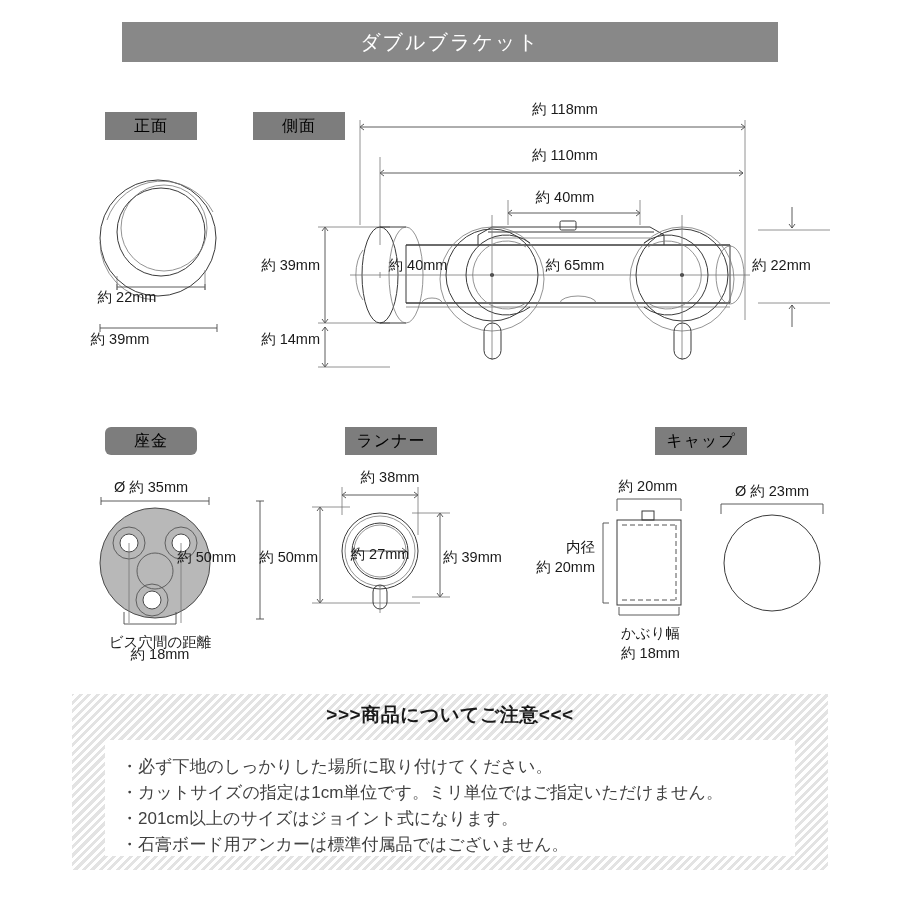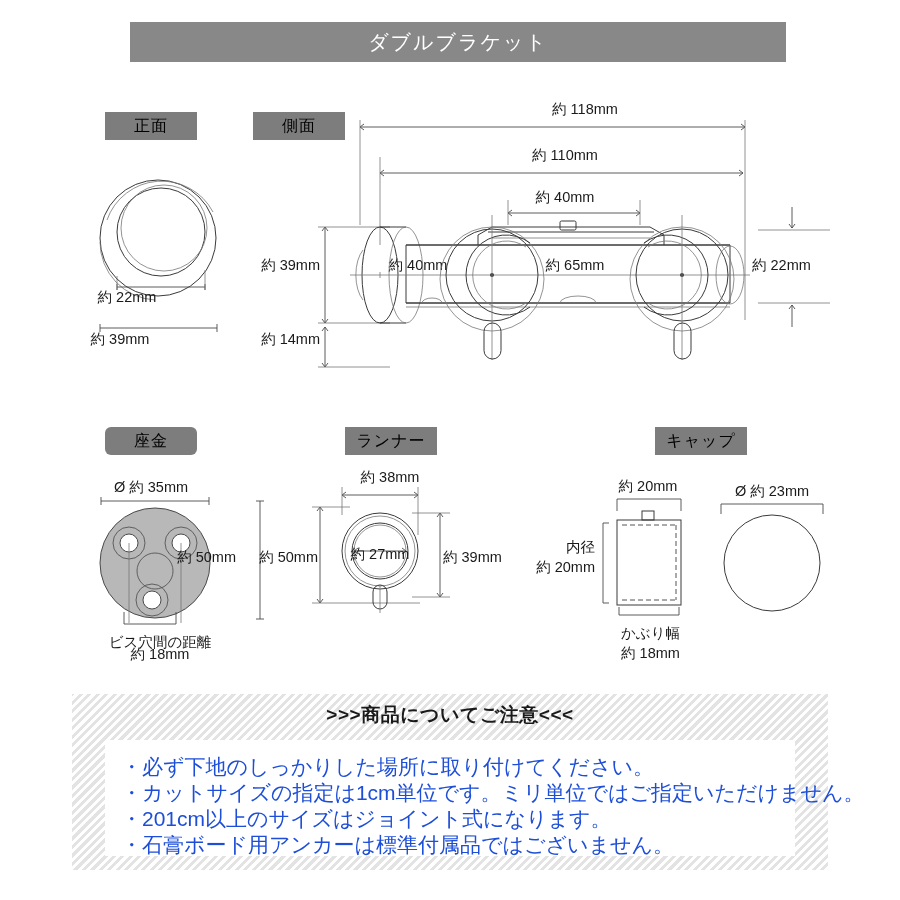--- a/index.html
+++ b/index.html
@@ -26,21 +26,20 @@
   .title-bar {
     position: absolute;
     left: 122px;
     top: 22px;
     width: 656px;
     height: 40px;
     background: #888888;
     display: flex;
     align-items: center;
     justify-content: center;
-    margin-left: 8px;
   }
   .title-bar .title-text {
     color: #ffffff;
     font-size: 20px;
     letter-spacing: 2px;
   }
 
   
   .badge {
     position: absolute;
@@ -107,22 +106,22 @@
     position: absolute;
     left: 33px;
     top: 46px;
     width: 690px;
     height: 116px;
     background: #ffffff;
     padding: 14px 16px 0 16px;
     box-sizing: border-box;
   }
   .notice-line {
-    font-size: 21px;
-    color: #1d4ed8;
+    font-size: 17px;
+    color: #404040;
     line-height: 26px;
     white-space: nowrap;
   }
 </style>
 </head>
 <body>
 
 <div id="stage">
 
   <div class="title-bar">
@@ -149,21 +148,21 @@
 
     <line class="thin" x1="22" y1="126" x2="22" y2="140"></line>
     <line class="thin" x1="110" y1="120" x2="110" y2="140"></line>
   </svg>
 
   <div class="dim center" style="left:62px; top:288px; width:130px;">約 22mm</div>
   <div class="dim center" style="left:55px; top:330px; width:130px;">約 39mm</div>
 
   <div class="badge" style="left:253px; top:112px; width:92px;">側面</div>
 
-  <div class="dim center" style="left:500px; top:100px; width:170px;">約 118mm</div>
+  <div class="dim center" style="left:480px; top:100px; width:170px;">約 118mm</div>
   <div class="dim center" style="left:480px; top:146px; width:170px;">約 110mm</div>
   <div class="dim center" style="left:500px; top:188px; width:130px;">約 40mm</div>
 
   <div class="dim right" style="left:228px; top:256px; width:92px;">約 39mm</div>
   <div class="dim right" style="left:228px; top:330px; width:92px;">約 14mm</div>
 
   <div class="dim center" style="left:368px; top:256px; width:100px;">約 40mm</div>
   <div class="dim center" style="left:520px; top:256px; width:110px;">約 65mm</div>
 
   <div class="dim" style="left:752px; top:256px; width:110px;">約 22mm</div>

